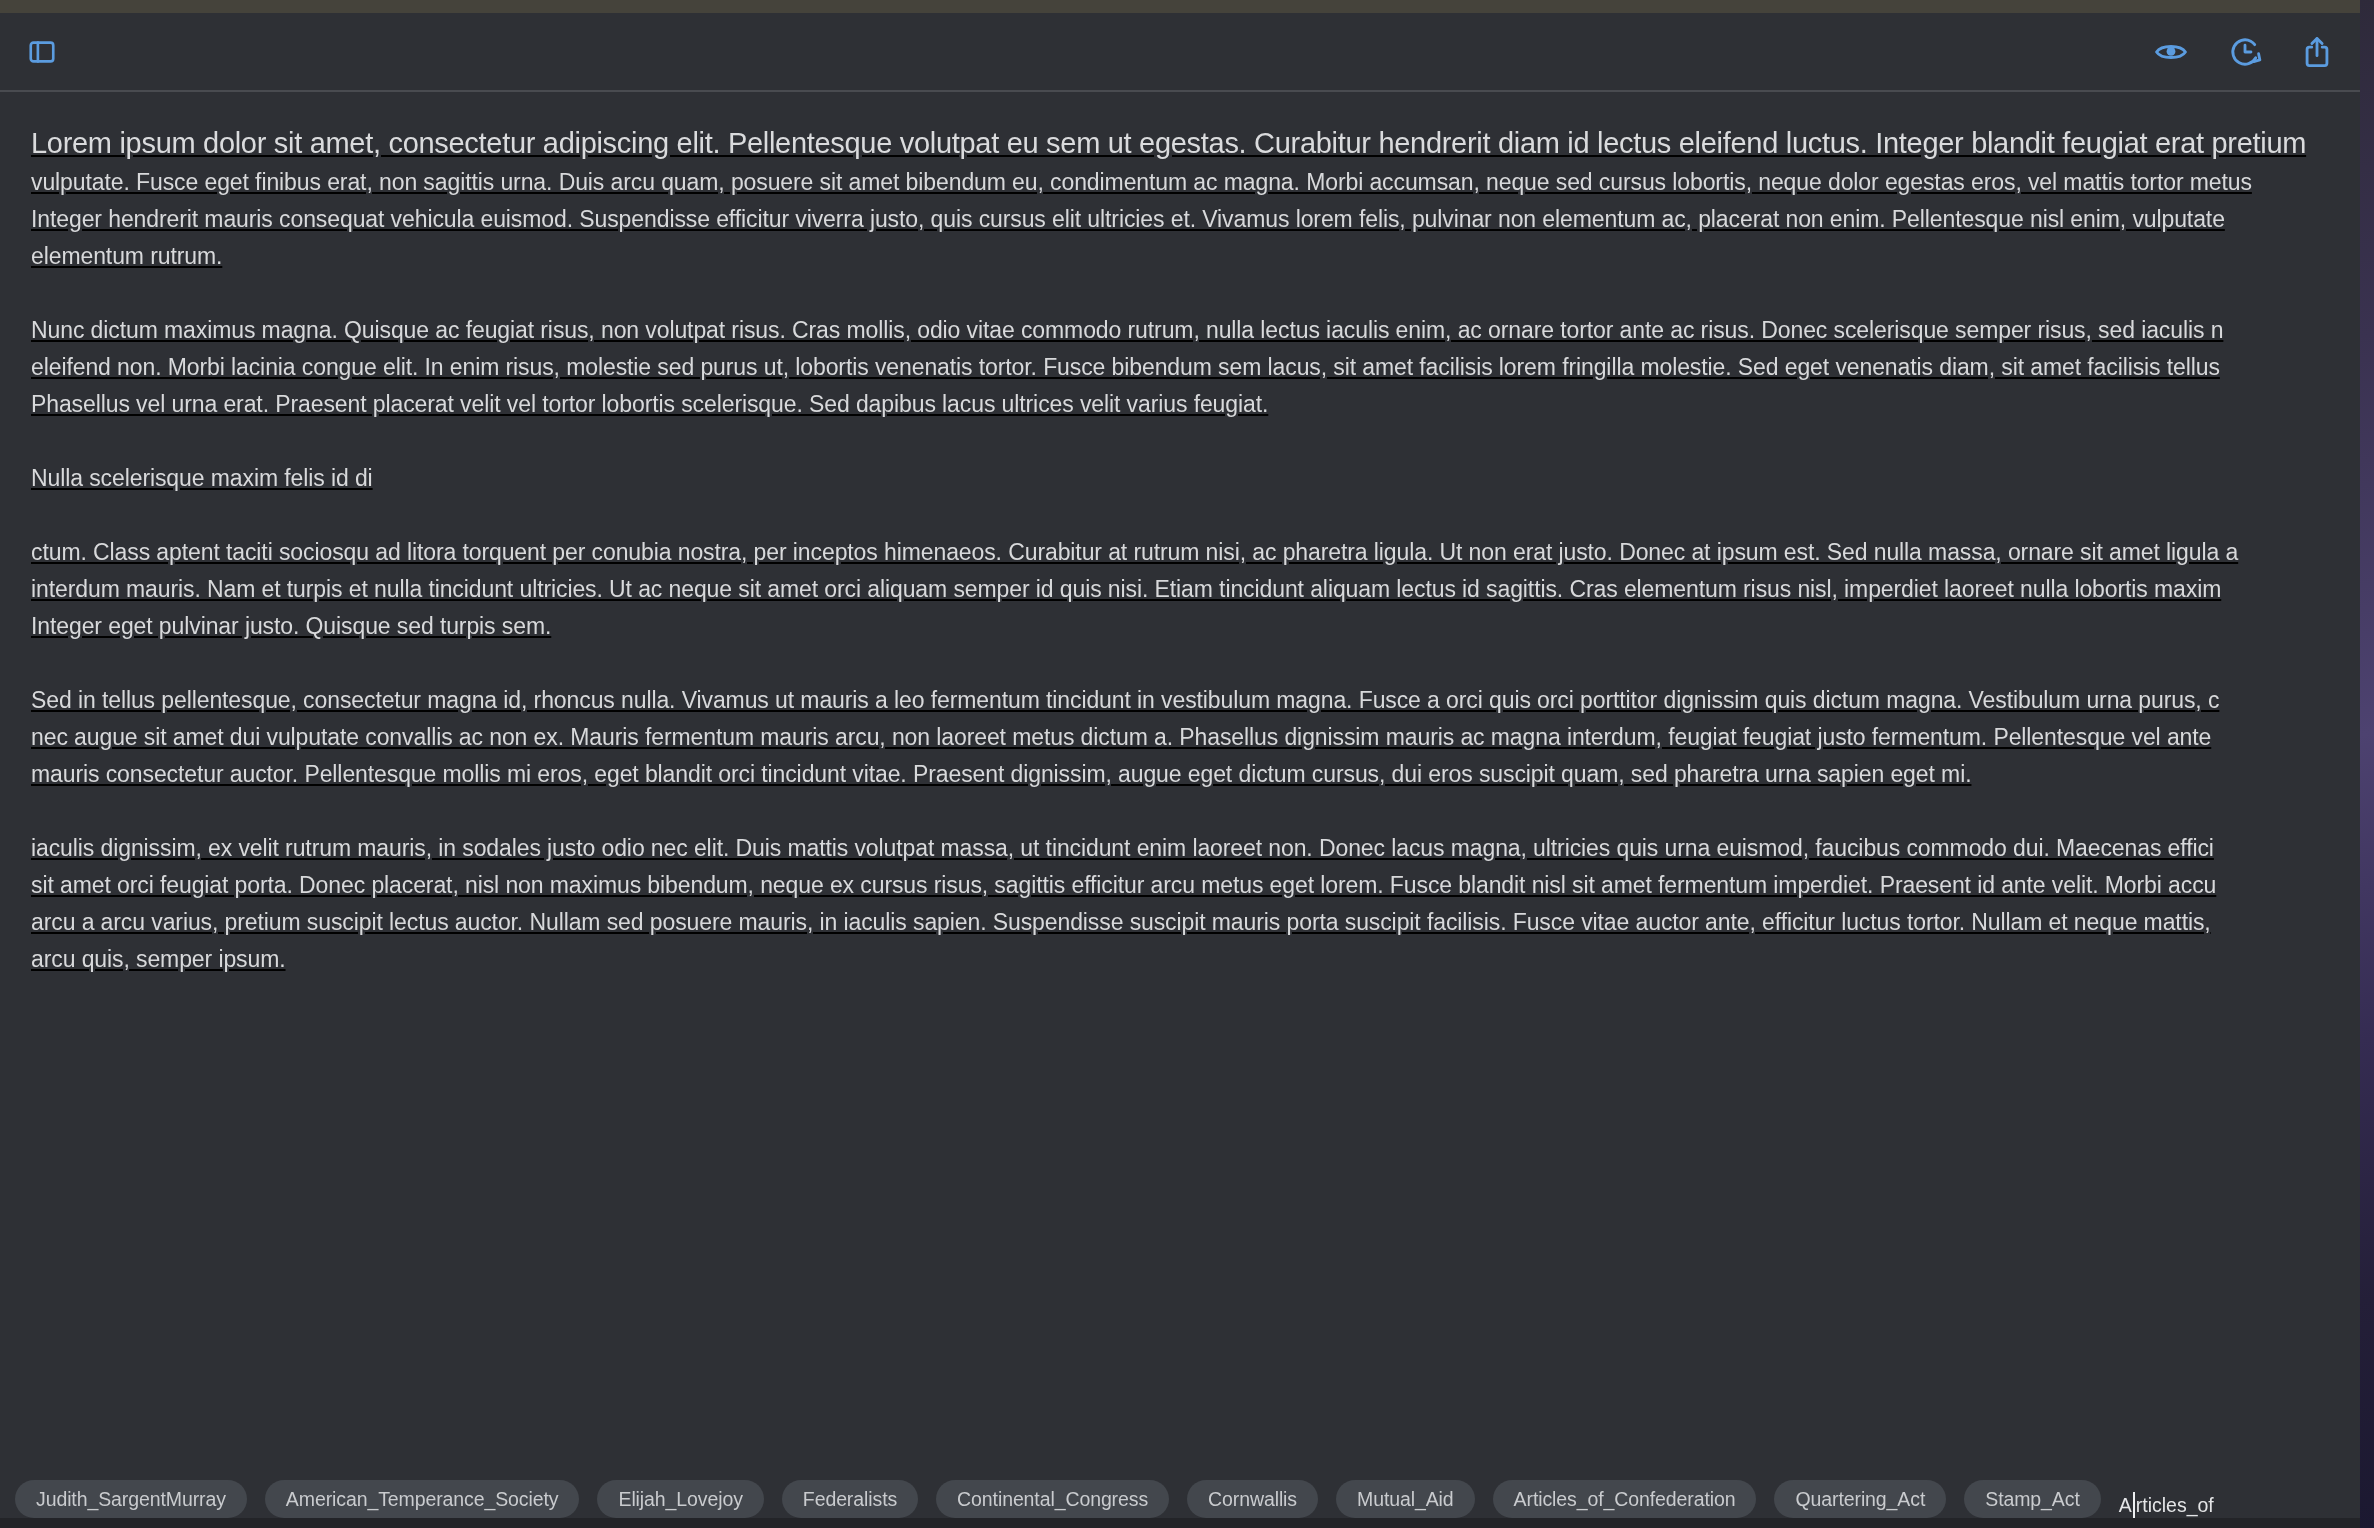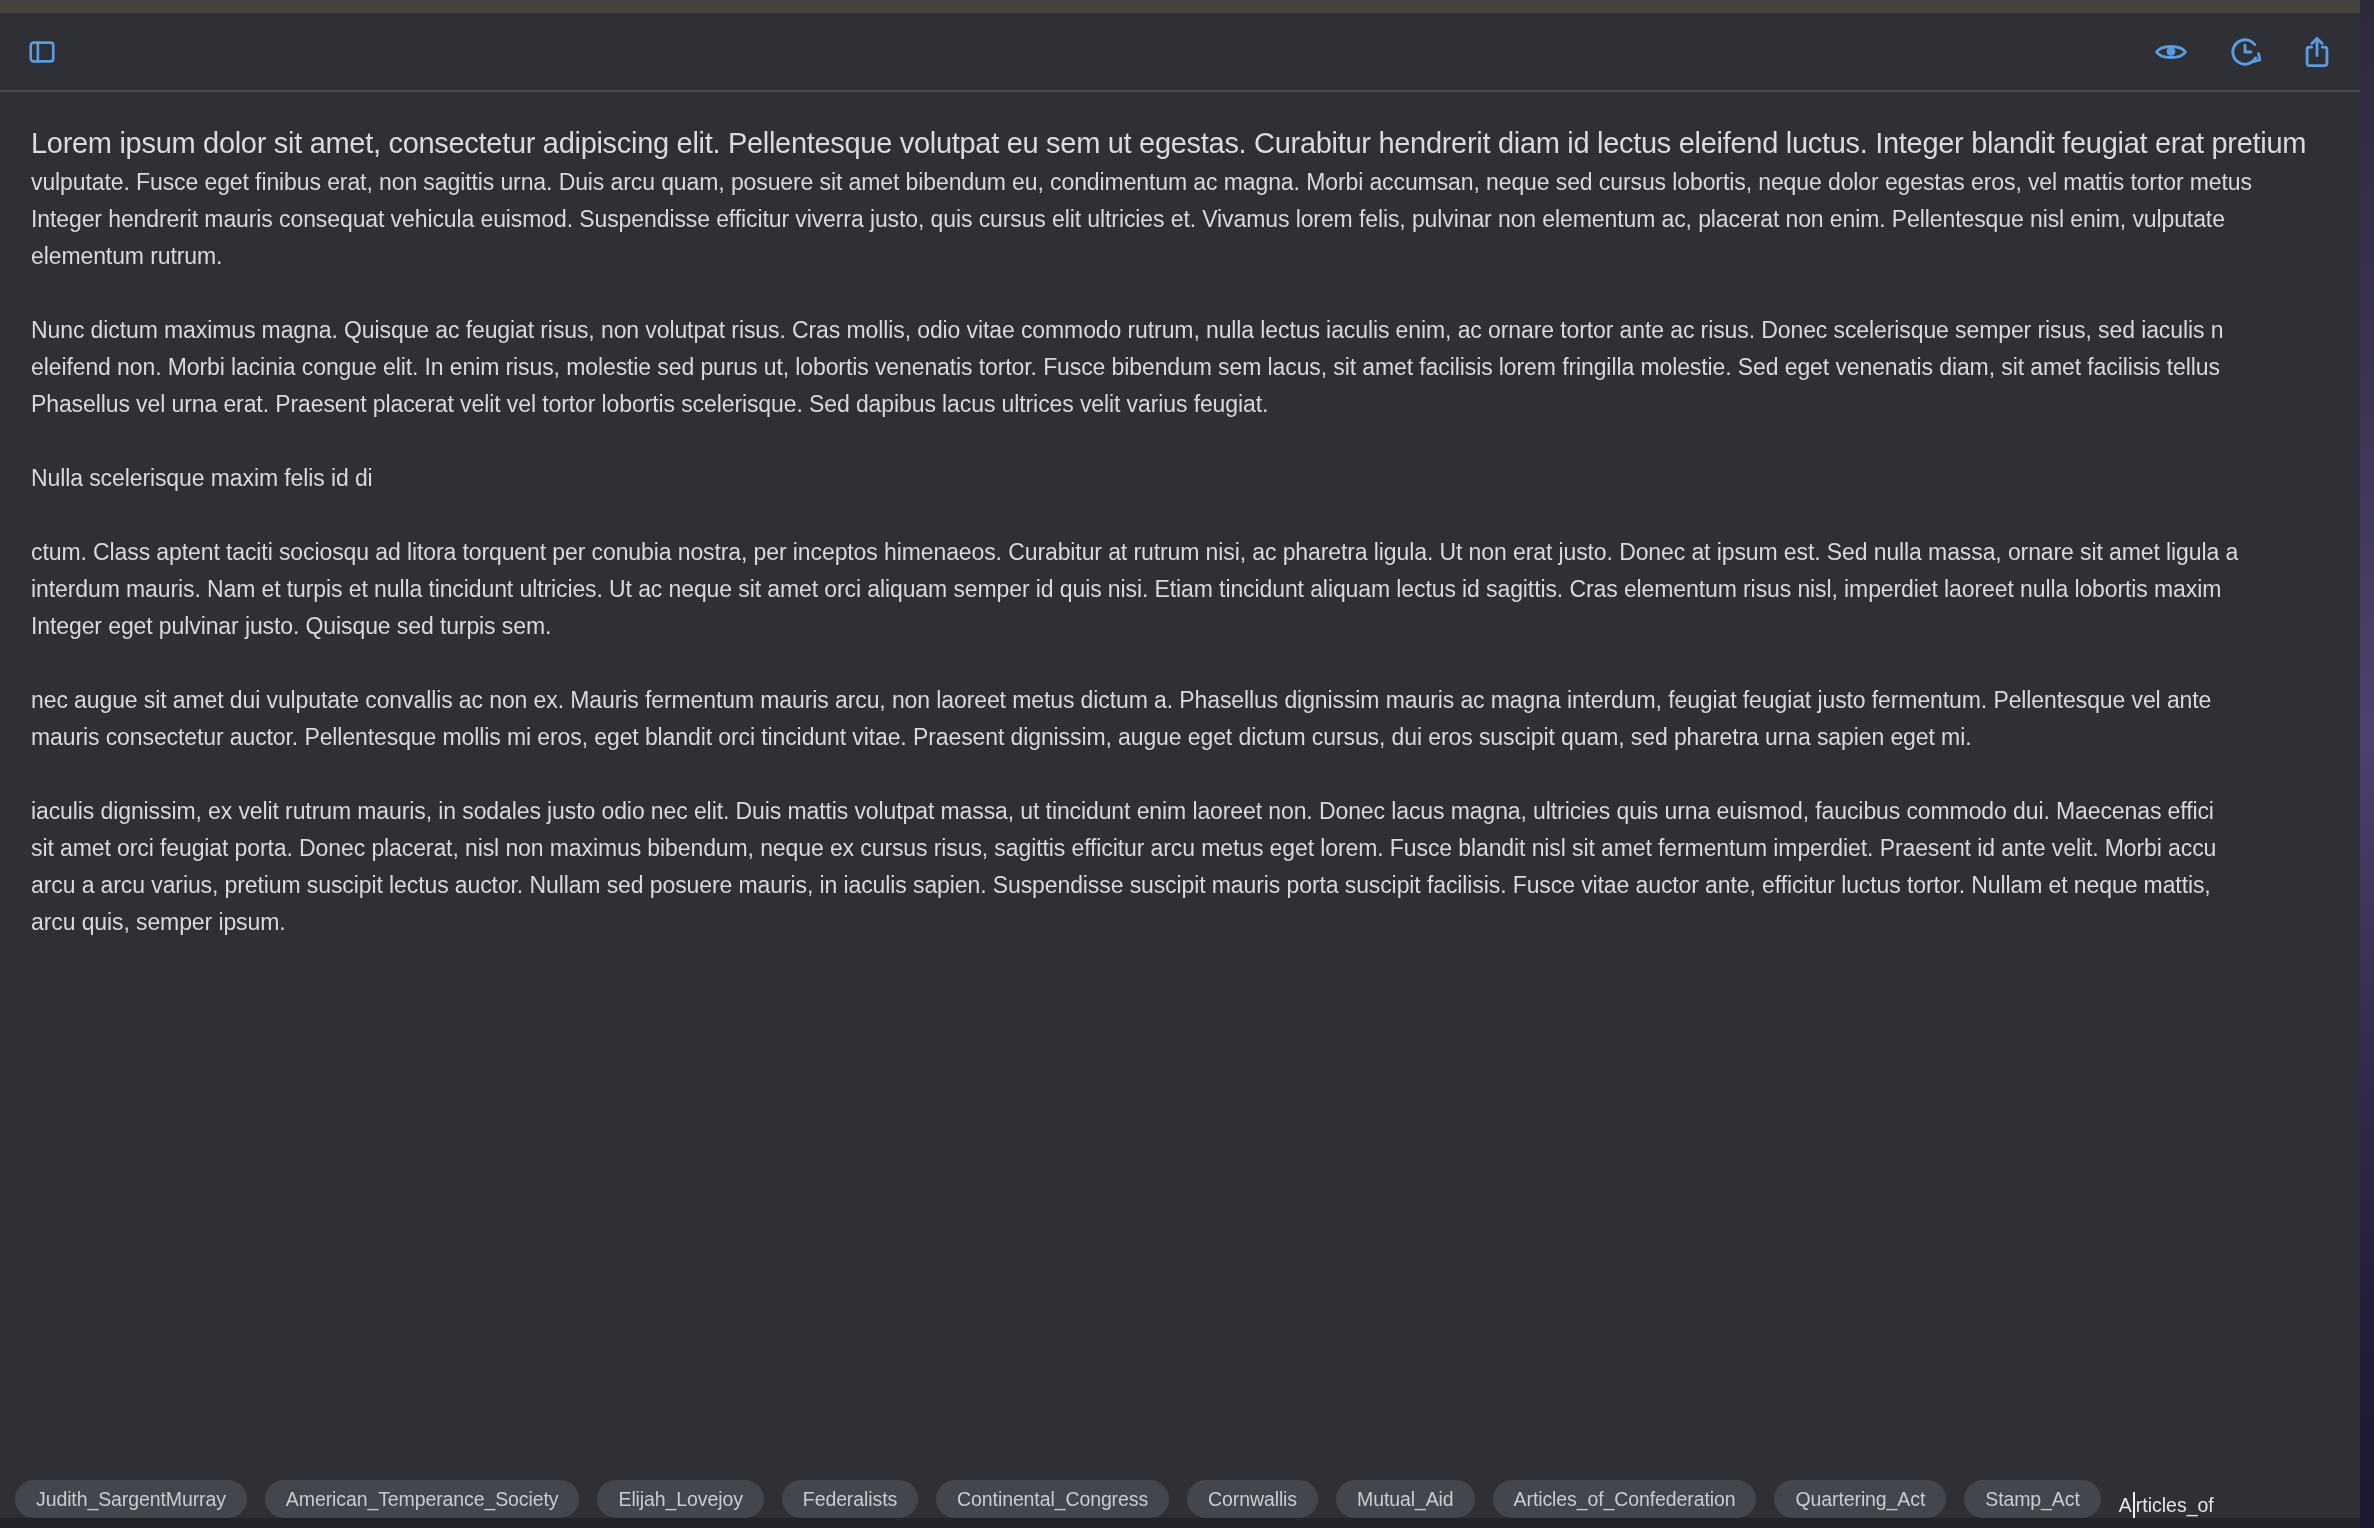--- a/index.html
+++ b/index.html
@@ -9,21 +9,21 @@
     background:linear-gradient(168deg,#2e2a3a 0%,#3a3250 22%,#4d4270 48%,#352c52 68%,#241f38 85%,#1b1830 100%);}
   .menubar-strip{position:absolute;left:0;top:0;width:2360px;height:13px;background:#45433b;}
   .window{position:absolute;left:0;top:13px;width:2360px;height:1505px;
           background:#2e3035;display:flex;flex-direction:column;overflow:hidden;}
   .toolbar{flex:none;height:79px;display:flex;align-items:center;justify-content:space-between;
            padding:0 26px;border-bottom:2px solid #494b50;box-sizing:border-box;}
   .toolbar-right{display:flex;align-items:center;gap:37px;}
   .icon-btn{background:none;border:none;padding:0;margin:0;cursor:pointer;display:flex;align-items:center;}
   .icon-btn svg{display:block;}
   .content{flex:1;overflow:hidden;padding:30px 0 0 31px;white-space:nowrap;}
-  .para{margin:0 0 37px 0;}
+  .para{margin:0 0 37px 0;text-decoration:underline;}
   .line{font-size:23px;line-height:37px;color:#d8d9db;letter-spacing:-0.1px;white-space:nowrap;}
   .line.large{font-size:29px;line-height:42px;color:#dadbdd;letter-spacing:-0.3px;}
   .tagbar{flex:none;height:52px;display:flex;align-items:flex-end;gap:18px;
           padding:0 15px;overflow:hidden;white-space:nowrap;}
   .pills{display:contents;}
   .pill{flex:none;height:38px;line-height:38px;padding:0 21px;border-radius:19px;
         background:#43474d;color:#c9cbce;font-size:19.5px;letter-spacing:-0.1px;}
   .tag-input{flex:none;display:flex;align-items:center;color:#e4e5e7;font-size:19.5px;}
   .caret{width:2px;height:26px;background:#eef0f2;margin:0 1px;}
 </style>
@@ -91,20 +91,21 @@
           </div>
           <div class="para">
             <div class="line">Nulla scelerisque maxim felis id di</div>
           </div>
           <div class="para">
             <div class="line">ctum. Class aptent taciti sociosqu ad litora torquent per conubia nostra, per inceptos himenaeos. Curabitur at rutrum nisi, ac pharetra ligula. Ut non erat justo. Donec at ipsum est. Sed nulla massa, ornare sit amet ligula a</div>
             <div class="line">interdum mauris. Nam et turpis et nulla tincidunt ultricies. Ut ac neque sit amet orci aliquam semper id quis nisi. Etiam tincidunt aliquam lectus id sagittis. Cras elementum risus nisl, imperdiet laoreet nulla lobortis maxim</div>
             <div class="line">Integer eget pulvinar justo. Quisque sed turpis sem.</div>
           </div>
           <div class="para">
+            <div class="line">Sed in tellus pellentesque, consectetur magna id, rhoncus nulla. Vivamus ut mauris a leo fermentum tincidunt in vestibulum magna. Fusce a orci quis orci porttitor dignissim quis dictum magna. Vestibulum urna purus, c</div>
             <div class="line">nec augue sit amet dui vulputate convallis ac non ex. Mauris fermentum mauris arcu, non laoreet metus dictum a. Phasellus dignissim mauris ac magna interdum, feugiat feugiat justo fermentum. Pellentesque vel ante</div>
             <div class="line">mauris consectetur auctor. Pellentesque mollis mi eros, eget blandit orci tincidunt vitae. Praesent dignissim, augue eget dictum cursus, dui eros suscipit quam, sed pharetra urna sapien eget mi.</div>
           </div>
           <div class="para">
             <div class="line">iaculis dignissim, ex velit rutrum mauris, in sodales justo odio nec elit. Duis mattis volutpat massa, ut tincidunt enim laoreet non. Donec lacus magna, ultricies quis urna euismod, faucibus commodo dui. Maecenas effici</div>
             <div class="line">sit amet orci feugiat porta. Donec placerat, nisl non maximus bibendum, neque ex cursus risus, sagittis efficitur arcu metus eget lorem. Fusce blandit nisl sit amet fermentum imperdiet. Praesent id ante velit. Morbi accu</div>
             <div class="line">arcu a arcu varius, pretium suscipit lectus auctor. Nullam sed posuere mauris, in iaculis sapien. Suspendisse suscipit mauris porta suscipit facilisis. Fusce vitae auctor ante, efficitur luctus tortor. Nullam et neque mattis,</div>
             <div class="line">arcu quis, semper ipsum.</div>
           </div>
         </div>

